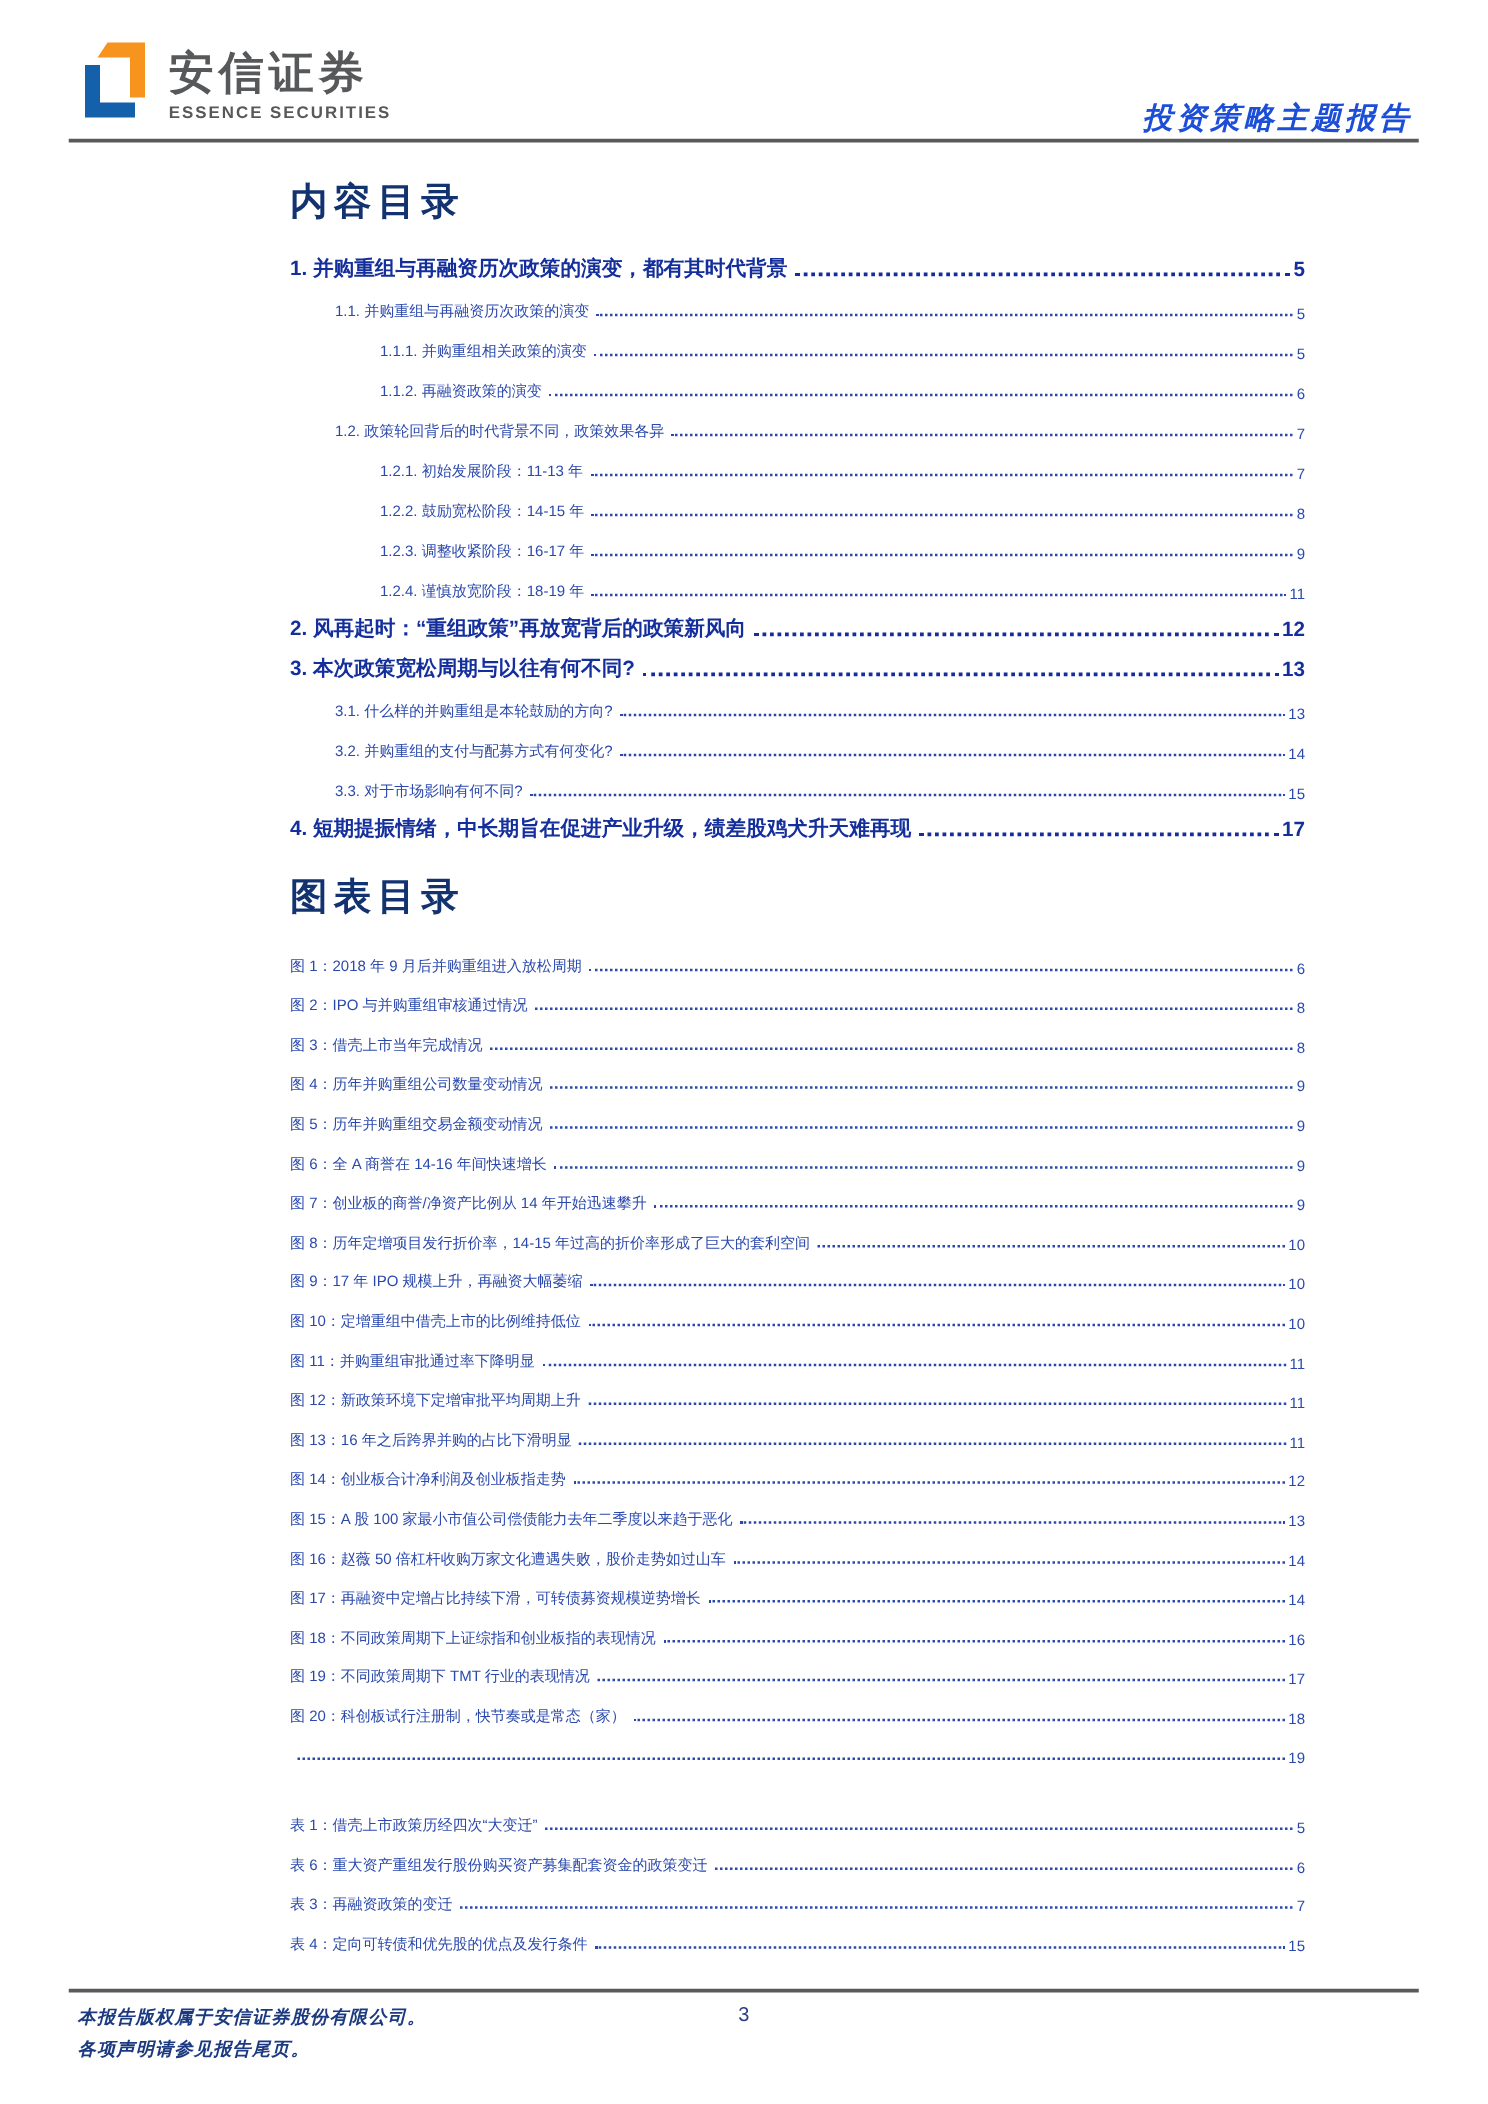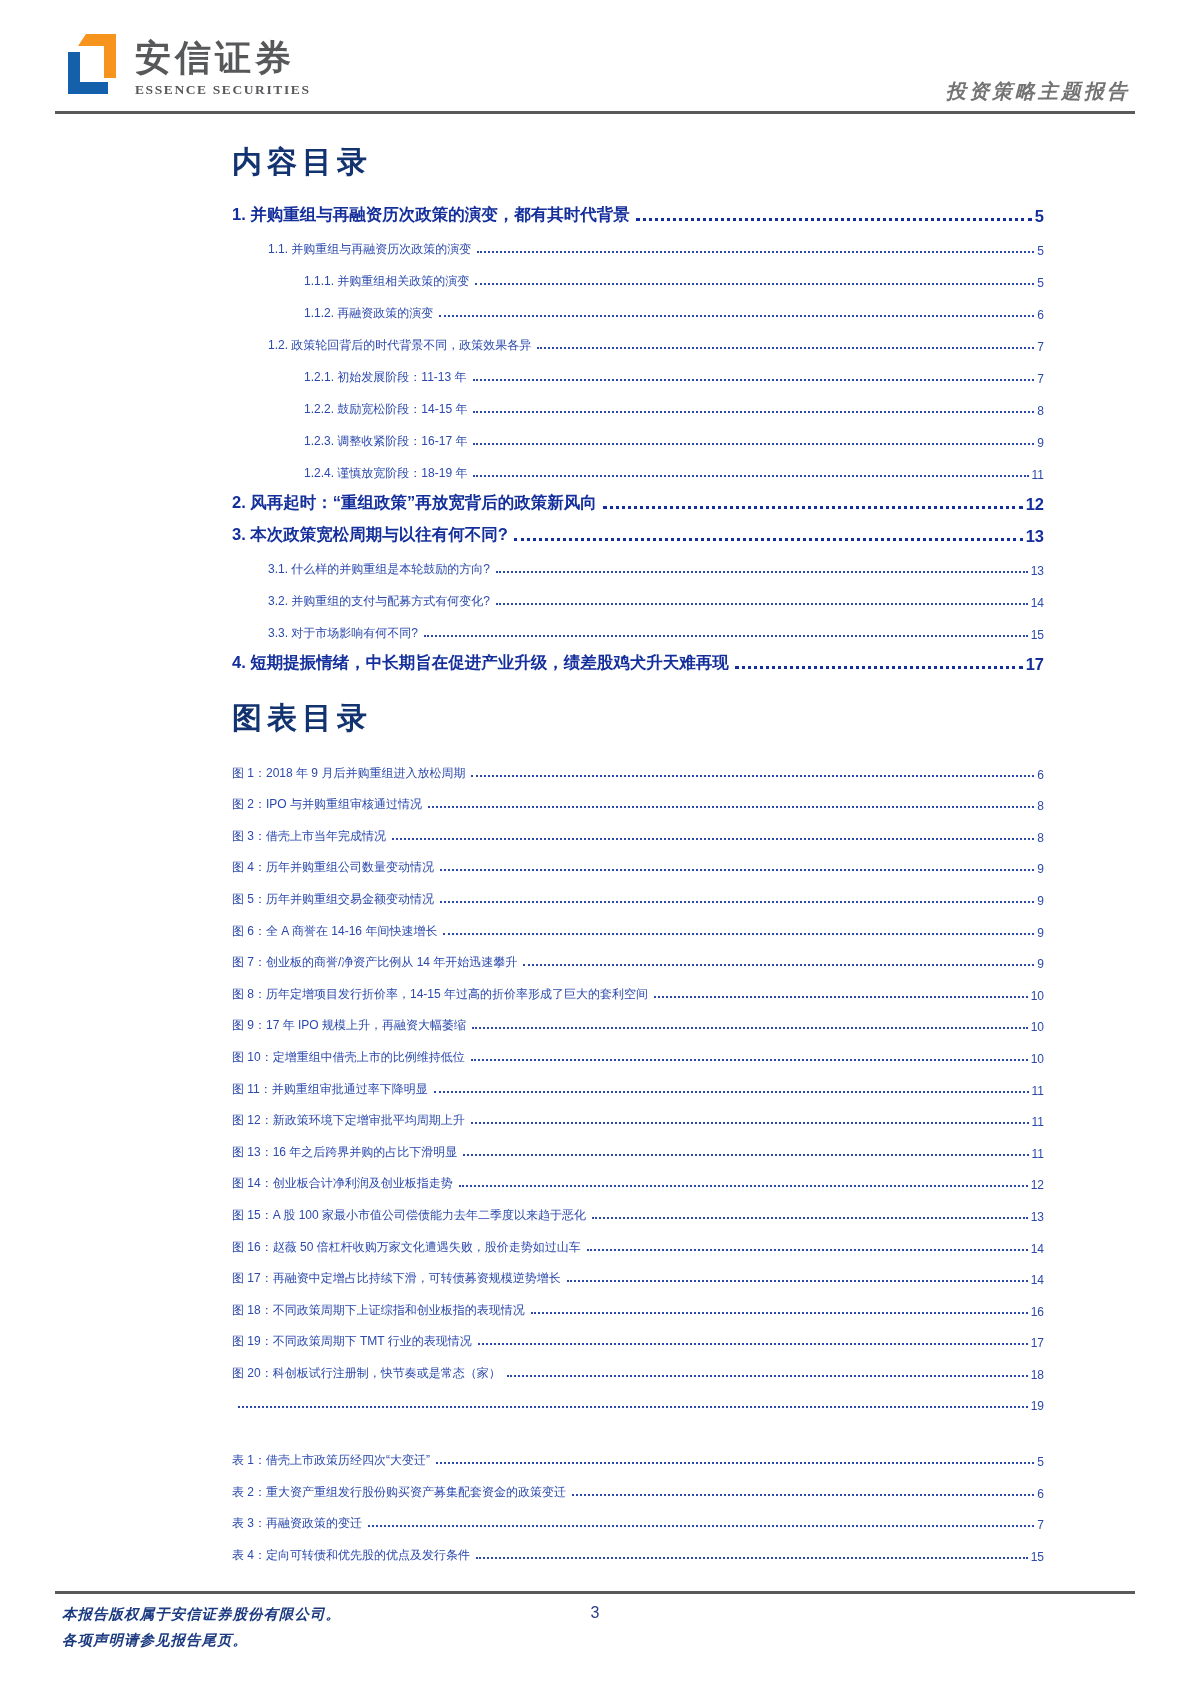--- a/index.html
+++ b/index.html
@@ -6,23 +6,23 @@
   body{
     width:1190px;height:1683px;position:relative;background:#ffffff;
     font-family:"Liberation Sans","DejaVu Sans",sans-serif;
     -webkit-font-smoothing:antialiased;
   }
   
   .logo{position:absolute;left:62px;top:32px;display:flex;align-items:flex-start;}
   .logo-icon{width:58px;height:64px;flex:0 0 auto;}
   .logo-textblock{margin-left:15px;padding-top:8px;}
   .brand-cn{font-size:36px;line-height:1;color:#57585a;font-weight:600;letter-spacing:4px;}
-  .brand-en{font-size:13.5px;color:#57585a;letter-spacing:1.6px;margin-top:6px;font-weight:600;font-family:Liberation Serif, serif;}
+  .brand-en{font-size:13.5px;color:#57585a;letter-spacing:1.6px;margin-top:6px;font-weight:600;}
   .report-type{
-    position:absolute;right:60px;top:78px;font-size:20px;color:#737373;
+    position:absolute;right:60px;top:78px;font-size:24px;color:#1d4ed8;
     font-family:"Liberation Serif","DejaVu Serif",serif;font-style:italic;font-weight:700;letter-spacing:3px;
   }
   .header-rule{position:absolute;left:55px;right:55px;top:111px;height:3px;background:#595a5c;}
 
   
   .content{position:absolute;left:232px;top:144px;width:812px;}
   .sec-title{
     font-size:30px;color:#123270;font-weight:700;letter-spacing:5px;
     margin:0 0 14px 0;line-height:1.2;
   }
@@ -253,21 +253,21 @@
       </div>
 
       <div class="tables-gap"></div>
 
       <div class="row">
         <span class="lbl">表 1：借壳上市政策历经四次“大变迁”</span>
         <span class="dots"></span>
         <span class="pg">5</span>
       </div>
       <div class="row">
-        <span class="lbl">表 2：重大资产重组发行股份购买资产募集配套资金的政策变迁</span>
+        <span class="lbl">表 6：重大资产重组发行股份购买资产募集配套资金的政策变迁</span>
         <span class="dots"></span>
         <span class="pg">6</span>
       </div>
       <div class="row">
         <span class="lbl">表 3：再融资政策的变迁</span>
         <span class="dots"></span>
         <span class="pg">7</span>
       </div>
       <div class="row">
         <span class="lbl">表 4：定向可转债和优先股的优点及发行条件</span>

